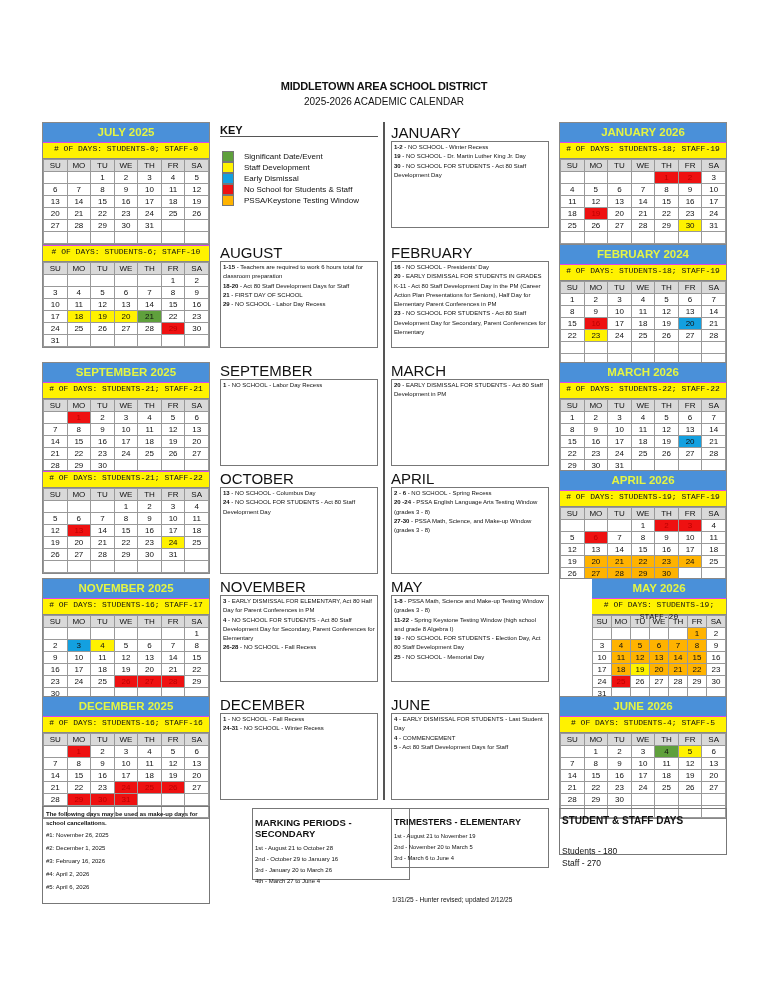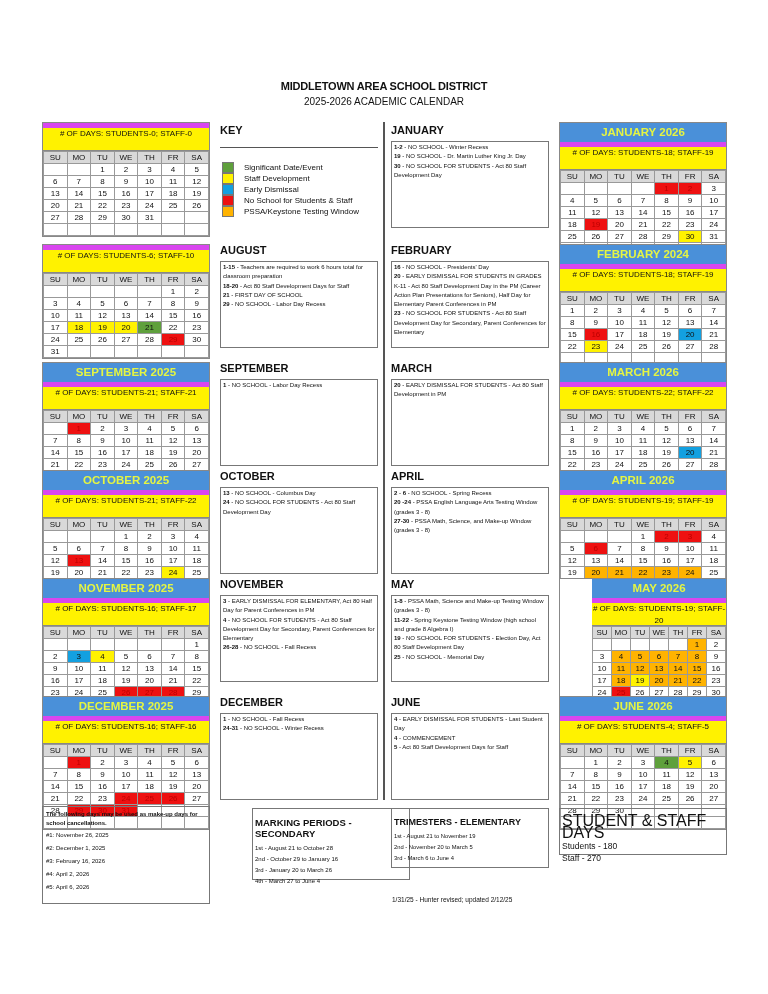--- a/index.html
+++ b/index.html
@@ -1,36 +1,36 @@
 <!DOCTYPE html>
 <html><head>
 <meta charset="utf-8">
 <style>
   * { box-sizing: border-box; margin: 0; padding: 0; }
   body { width: 768px; height: 994px; background: #fff; font-family: "Liberation Sans", sans-serif; color: #111; position: relative; overflow: hidden; }
   .title { position: absolute; top: 80px; left: 0; width: 768px; text-align: center; font-weight: bold; font-size: 11px; letter-spacing: -0.2px; }
   .subtitle { position: absolute; top: 96px; left: 0; width: 768px; text-align: center; font-size: 10px; }
   .cal { position: absolute; width: 168px; border: 1px solid #888; background: #fff; }
   .cal .head { background: #4a90d9; color: #e5f542; font-weight: bold; font-size: 11.5px; text-align: center; height: 19px; line-height: 19px; }
-  .cal .days { background: #fff200; font-size: 8px; text-align: center; height: 28px; line-height: 12px; border-top: 5px solid #d946ef; border-bottom: 1px solid #888; }
+  .cal .days { background: #fff200; font-size: 8px; text-align: center; height: 17px; line-height: 12px; border-top: 1px solid #d946ef; border-bottom: 1px solid #888; font-family: Liberation Mono, monospace; }
   .cal table { border-collapse: collapse; width: 100%; table-layout: fixed; }
   .cal td { border: 1px solid #999; font-size: 8px; text-align: center; height: 12px; line-height: 11px; padding: 0; }
   .cal tr.dow td { background: #d9d9d9; }
   .c-red { background: #ee1111; color: #ee1111; }
   .c-red span { color: #b00; }
   .c-yellow { background: #fff200; }
   .c-green { background: #5fa03c; }
   .c-blue { background: #13a0e0; }
   .c-orange { background: #ffb300; }
   .notes { position: absolute; width: 158px; }
-  .notes .nh { font-weight: bold; font-size: 11px; height: 17px; }
+  .notes .nh { font-weight: normal; font-size: 15px; height: 17px; }
   .notes .nb { border: 1px solid #777; font-size: 6px; line-height: 9.3px; padding: 1px 2px; height: 87px; }
   .notes .nb b { font-weight: bold; }
   .key { position: absolute; left: 220px; top: 124px; width: 158px; }
-  .key .kh { font-weight: bold; font-size: 11px; border-bottom: 1px solid #555; padding-bottom: 11px; }
+  .key .kh { font-weight: bold; font-size: 11px; border-bottom: 1px solid #555; padding-bottom: 0; }
   .key .ki { display: flex; align-items: center; font-size: 8px; height: 11px; margin-left: 2px; }
   .key .sw { width: 12px; height: 11px; border: 1px solid #777; margin-right: 10px; }
   .vline { position: absolute; left: 383px; top: 122px; width: 2px; height: 678px; background: #555; }
   .box { position: absolute; border: 1px solid #777; }
   .footer { position: absolute; left: 392px; top: 896px; font-size: 6.5px; }
 </style>
 </head>
 <body>
 
 <div class="title">MIDDLETOWN AREA SCHOOL DISTRICT</div>
@@ -58,20 +58,21 @@
   <div class="ki">
       <span class="sw c-orange"></span>
       <span>PSSA/Keystone Testing Window</span>
     </div>
 </div>
 
 <div class="vline"></div>
 
 <div id="cals">
     <div class="cal" style="left: 42px; top: 122px;">
+      <div class="head">JULY 2025</div>
       <div class="days"># OF DAYS: STUDENTS-0; STAFF-0</div>
       <table>
         <tbody>
           <tr class="dow">
             <td>SU</td>
             <td>MO</td>
             <td>TU</td>
             <td>WE</td>
             <td>TH</td>
             <td>FR</td>
@@ -269,21 +270,20 @@
             <td></td>
             <td></td>
             <td></td>
             <td></td>
             <td></td>
           </tr>
         </tbody>
       </table>
     </div>
     <div class="cal" style="left: 42px; top: 470px;">
-      <div class="head">OCTOBER 2025</div>
       <div class="days"># OF DAYS: STUDENTS-21; STAFF-22</div>
       <table>
         <tbody>
           <tr class="dow">
             <td>SU</td>
             <td>MO</td>
             <td>TU</td>
             <td>WE</td>
             <td>TH</td>
             <td>FR</td>
@@ -1021,18 +1021,18 @@
 </div>
 
 <div class="box" style="left:391px;top:808px;width:158px;height:60px;padding:6px 2px;font-size:5.8px;">
   <div style="font-weight:bold;font-size:9px;margin:2px 0 6px">TRIMESTERS - ELEMENTARY</div>
   <div style="margin-bottom:5px">1st - August 21 to November 19</div>
   <div style="margin-bottom:5px">2nd - November 20 to March 5</div>
   <div>3rd - March 6 to June 4</div>
 </div>
 
 <div class="box" style="left:559px;top:808px;width:168px;height:47px;padding:6px 2px;font-size:8.5px;line-height:12px;">
-  <div style="font-weight:normal;font-size:16px;margin-bottom:1px">STUDENT &amp; STAFF DAYS</div>
+  <div style="font-weight:bold;font-size:10px;margin-bottom:18px">STUDENT &amp; STAFF DAYS</div>
   <div>Students - 180</div>
   <div>Staff - 270</div>
 </div>
 
 <div class="footer">1/31/25 - Hunter revised; updated 2/12/25</div>
 
 </body></html>

